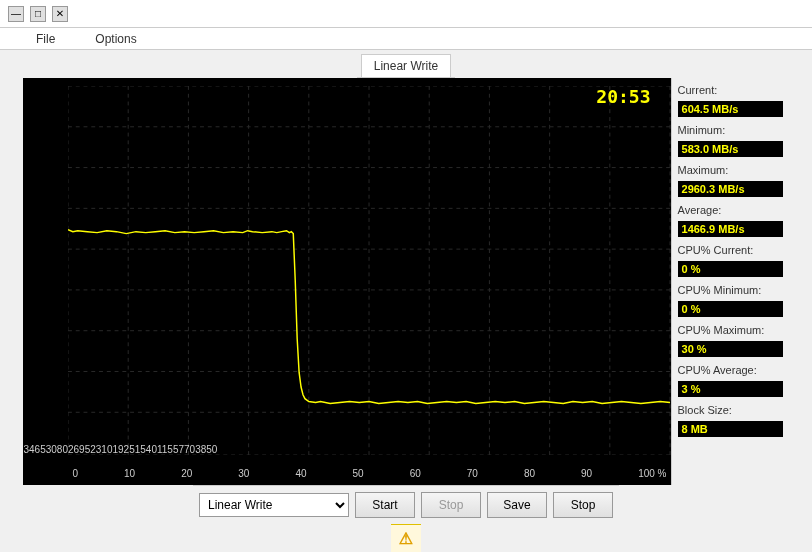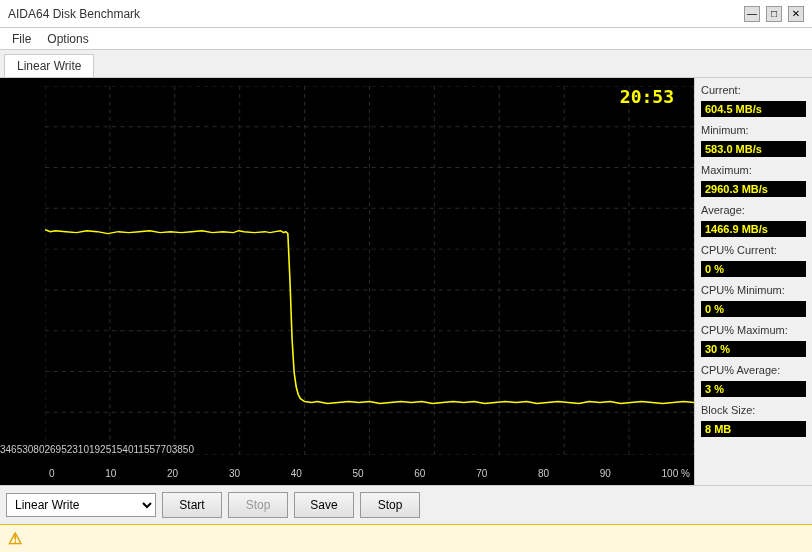--- a/index.html
+++ b/index.html
@@ -33,27 +33,29 @@
       display: flex;
       align-items: center;
       padding: 2px 4px;
       height: 22px;
     }
     .menu-item {
       padding: 2px 8px;
       font-size: 12px;
       cursor: pointer;
       color: #333;
+      margin-left: 24px;
     }
 
     
     .main-content {
       display: flex;
       flex-direction: column;
       height: calc(552px - 28px - 22px);
+      align-items: center;
     }
 
     
     .tab-strip {
       background: #f0f0f0;
       border-bottom: 1px solid #ccc;
       display: flex;
       padding: 4px 4px 0 4px;
     }
     .tab {
@@ -198,21 +200,20 @@
     .warning-icon {
       color: #e0a000;
       font-size: 16px;
       font-weight: bold;
     }
   </style>
 </head>
 <body>
 
 <div class="title-bar">
-  <span class="title-bar-title">AIDA64 Disk Benchmark</span>
   <div class="title-bar-controls">
     <div class="title-bar-btn">—</div>
     <div class="title-bar-btn">□</div>
     <div class="title-bar-btn">✕</div>
   </div>
 </div>
 
 <div class="menu-bar">
   <div class="menu-item">File</div>
   <div class="menu-item">Options</div>

